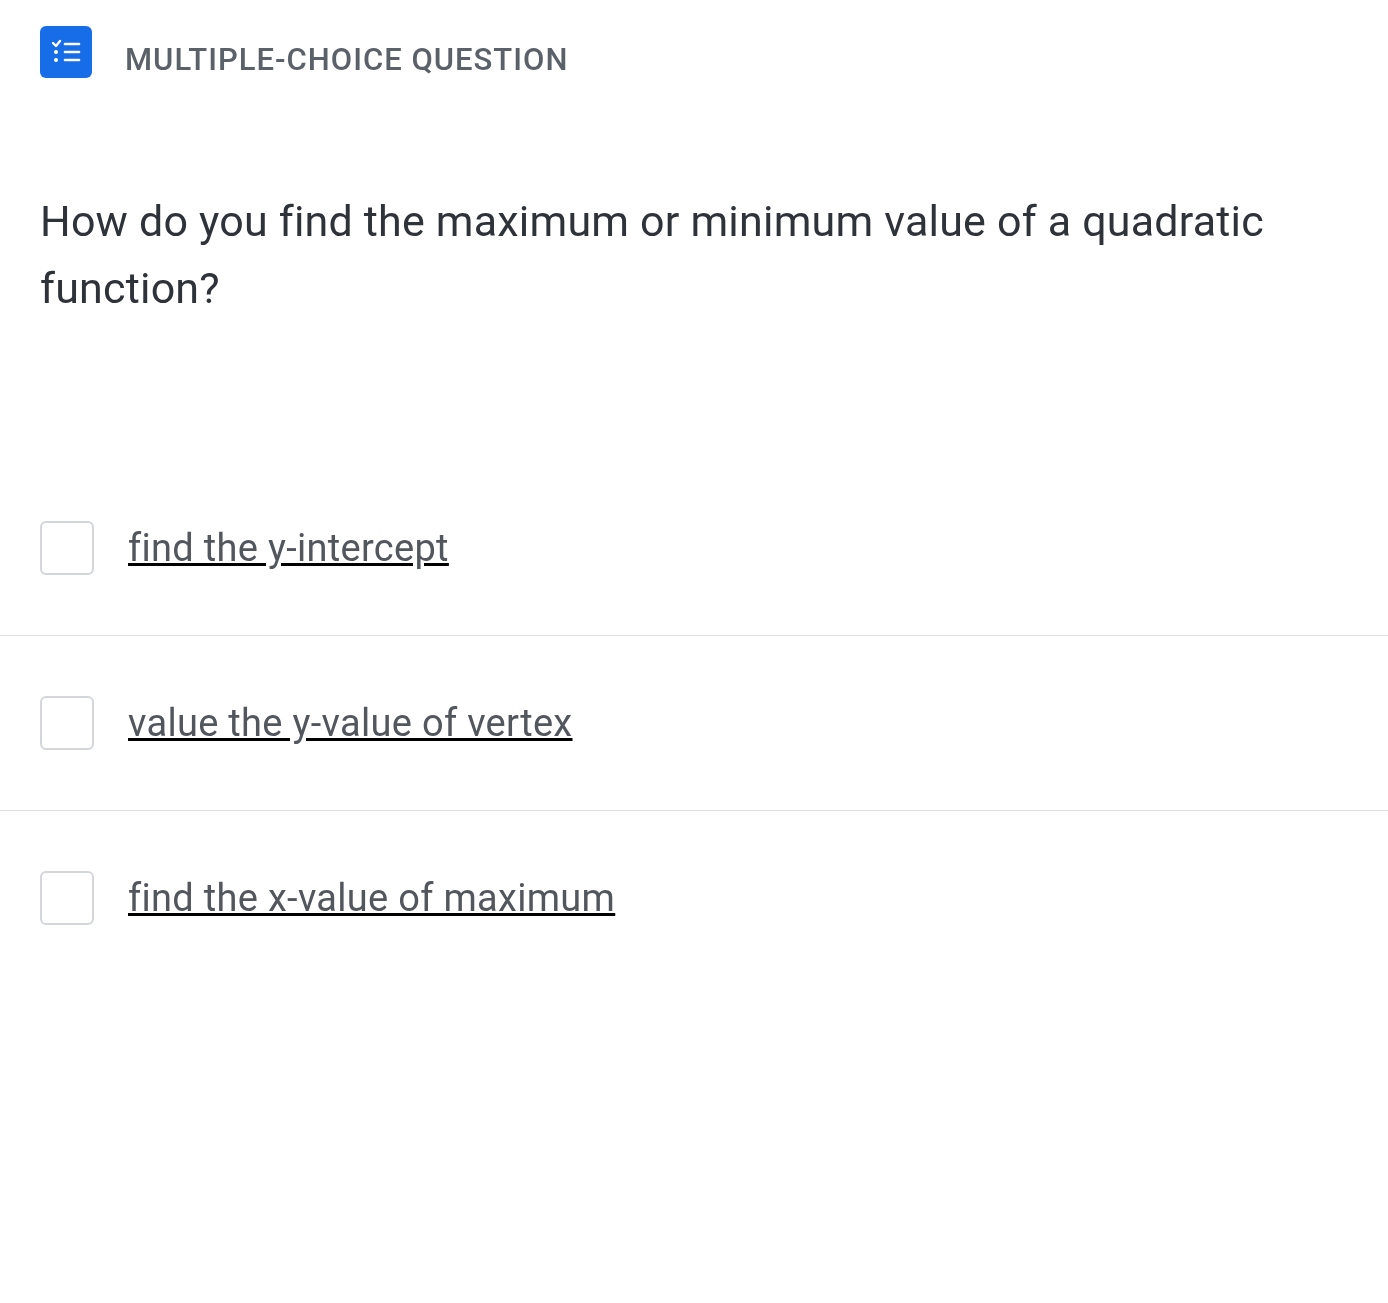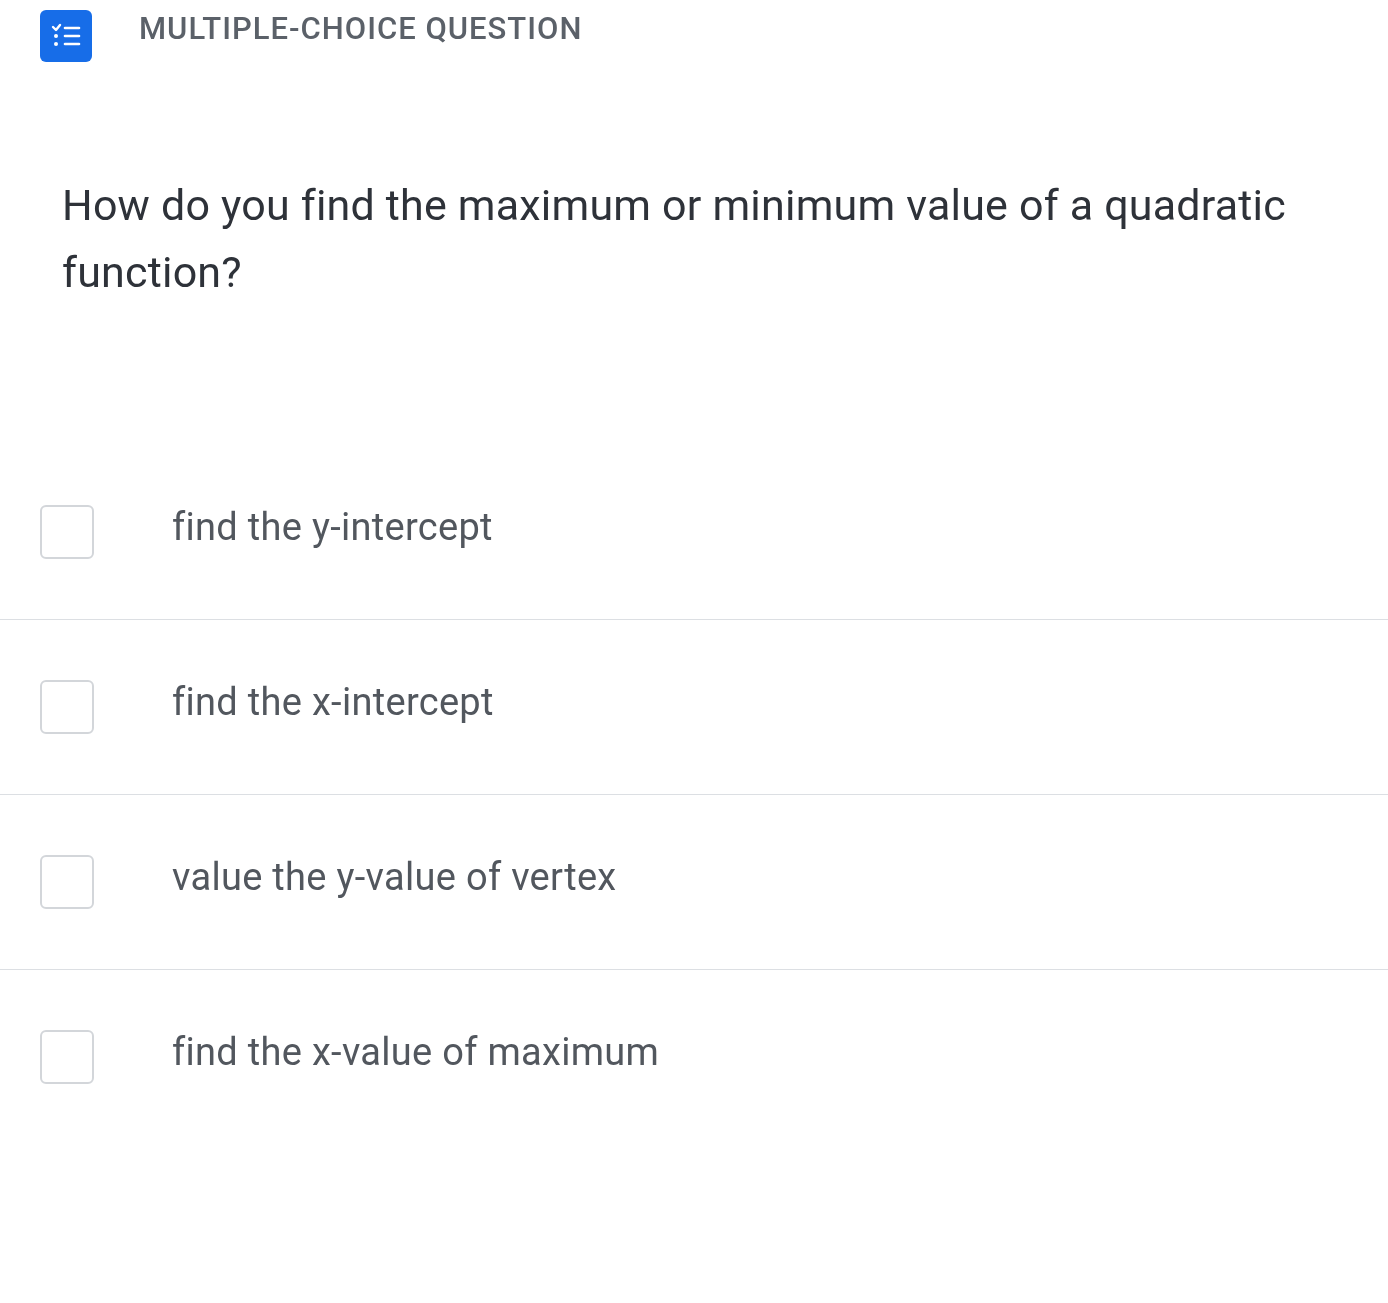--- a/index.html
+++ b/index.html
@@ -7,23 +7,23 @@
       margin: 0;
       padding: 0;
     }
     body {
       font-family: -apple-system, BlinkMacSystemFont, "Segoe UI", Roboto, Helvetica, Arial, sans-serif;
       background: #fff;
       width: 1388px;
     }
     .header {
       display: flex;
-      align-items: flex-start;
-      padding: 10px 40px 0 40px;
-      gap: 47px;
+      align-items: flex-end;
+      padding: 26px 40px 0 40px;
+      gap: 33px;
     }
     .icon-box {
       width: 52px;
       height: 52px;
       background: #176de8;
       border-radius: 6px;
       display: flex;
       align-items: center;
       justify-content: center;
       flex-shrink: 0;
@@ -35,31 +35,32 @@
       color: #5b6169;
     }
     .question {
       padding: 0 40px;
       margin-top: 110px;
       font-size: 43px;
       font-weight: 400;
       color: #2e3239;
       line-height: 1.55;
       letter-spacing: 0.2px;
-      margin-left: 22px;
     }
     .options {
       margin-top: 140px;
     }
     .option {
       display: flex;
+      align-items: center;
       padding: 60px 40px;
-      gap: 78px;
+      gap: 34px;
       border-bottom: 1px solid #dcdfe3;
       cursor: pointer;
+      text-decoration: underline;
     }
     .option:last-child {
       border-bottom: none;
       padding-bottom: 20px;
     }
     .checkbox {
       width: 54px;
       height: 54px;
       border: 2px solid #d3d6da;
       border-radius: 6px;
@@ -91,23 +92,19 @@
 
 <div class="question">How do you find the maximum or minimum value of a quadratic function?</div>
 
 <div class="options">
   <div class="option">
     <div class="checkbox"></div>
     <div class="option-label">find the y-intercept</div>
   </div>
   <div class="option">
     <div class="checkbox"></div>
-    <div class="option-label">find the x-intercept</div>
-  </div>
-  <div class="option">
-    <div class="checkbox"></div>
     <div class="option-label">value the y-value of vertex</div>
   </div>
   <div class="option">
     <div class="checkbox"></div>
     <div class="option-label">find the x-value of maximum</div>
   </div>
 </div>
 
 </body></html>

